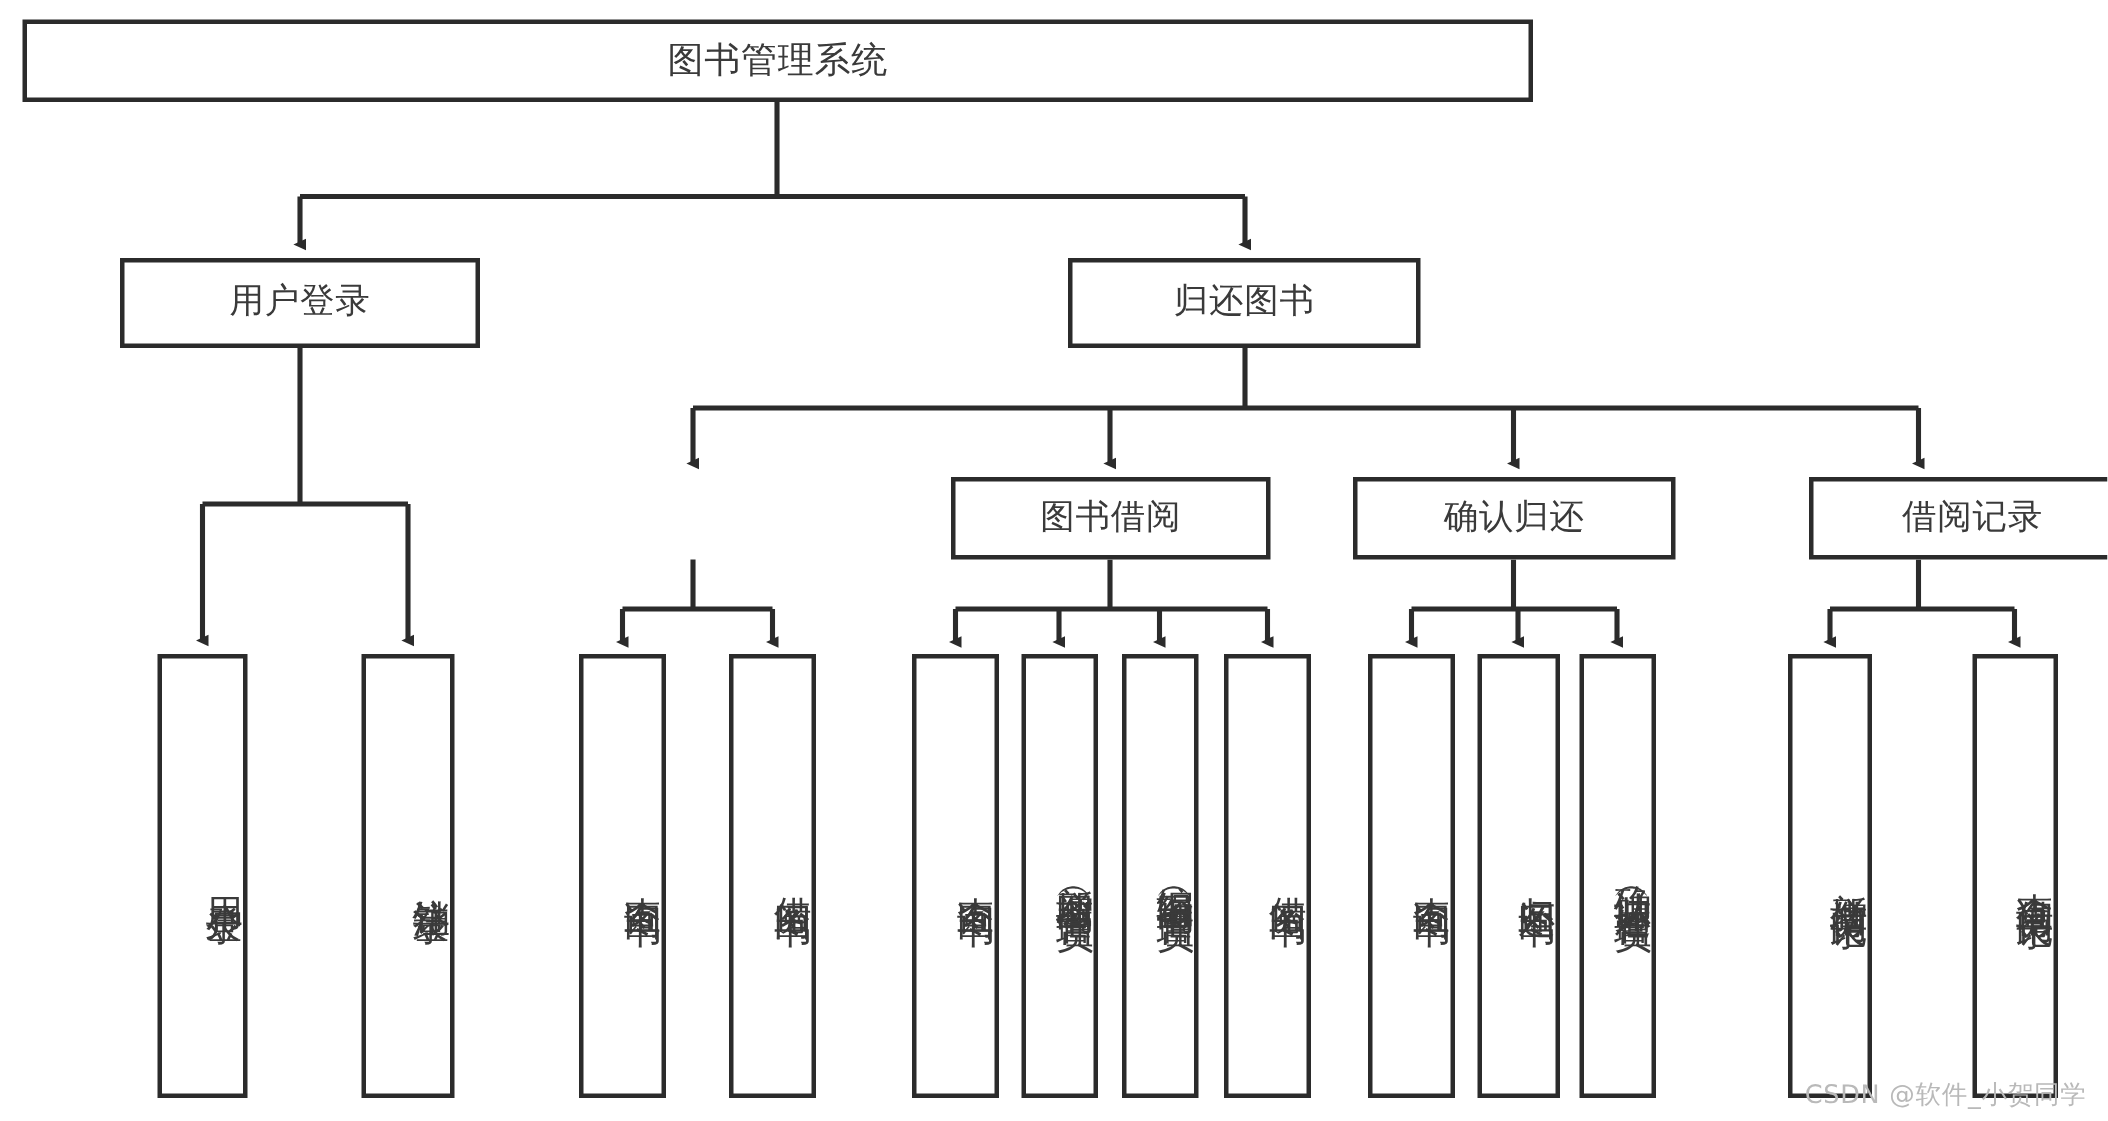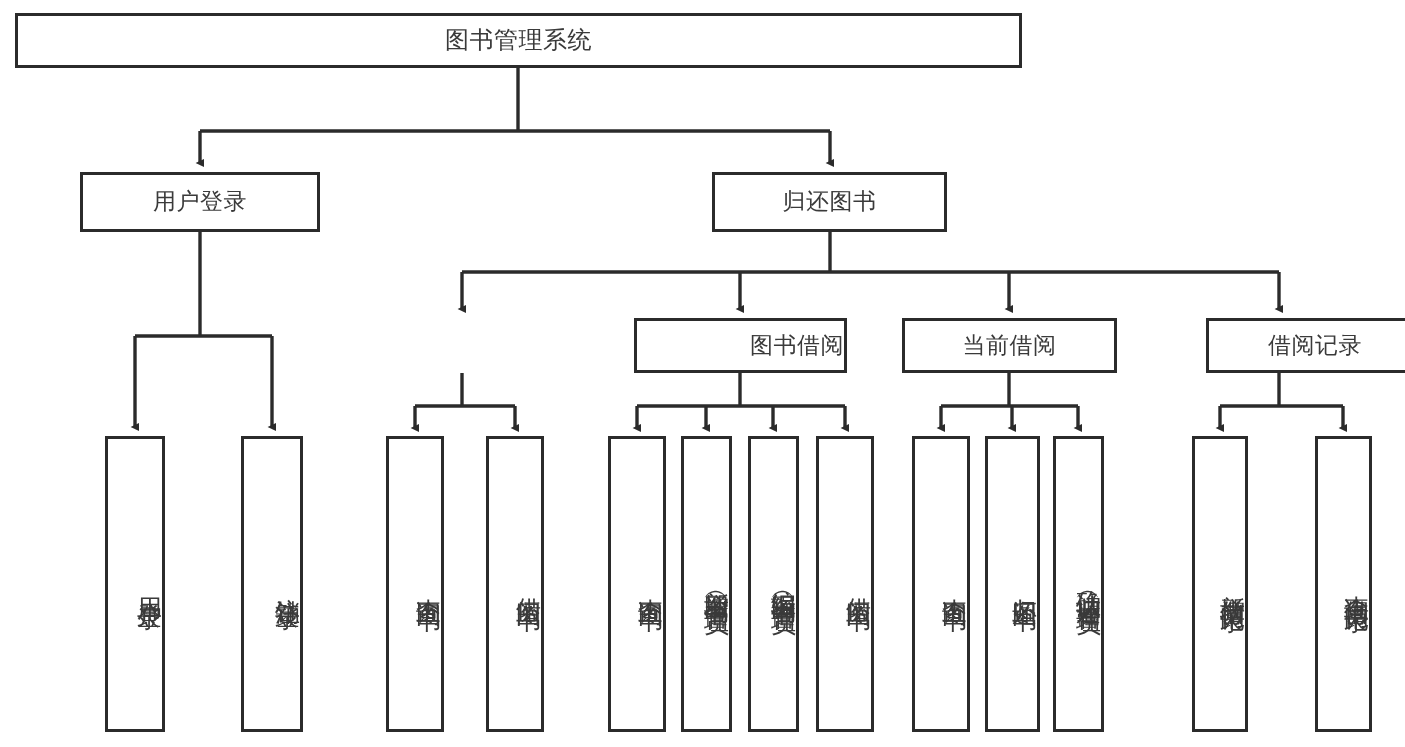--- a/index.html
+++ b/index.html
@@ -145,25 +145,25 @@
     <span>图书管理系统</span>
   </div>
 
   <div class="node node-h" style="left:80px; top:172px; width:240px; height:60px;">
     <span>用户登录</span>
   </div>
   <div class="node node-h" style="left:712px; top:172px; width:235px; height:60px;">
     <span>归还图书</span>
   </div>
 
-  <div class="node node-h" style="left:634px; top:318px; width:213px; height:55px;justify-content:flex-end;">
+  <div class="node node-h" style="left:634px; top:318px; width:213px; height:55px;">
     <span>图书借阅</span>
   </div>
   <div class="node node-h" style="left:902px; top:318px; width:215px; height:55px;">
-    <span>当前借阅</span>
+    <span>确认归还</span>
   </div>
   <div class="node node-h" style="left:1170px; top:318px; width:218px; height:55px;margin-left:36px;">
     <span>借阅记录</span>
   </div>
 
   <div class="node node-v" style="left:105px; top:436px; width:60px; height:296px;">
     <span>用户登录</span>
   </div>
   <div class="node node-v" style="left:241px; top:436px; width:62px; height:296px;">
     <span>注销登录</span>
@@ -199,14 +199,15 @@
     <span>确认归还（管理员）</span>
   </div>
 
   <div class="node node-v" style="left:1192px; top:436px; width:56px; height:296px;">
     <span>新增借阅记录</span>
   </div>
   <div class="node node-v" style="left:1315px; top:436px; width:57px; height:296px;">
     <span>查询借阅记录</span>
   </div>
 
+  <div id="watermark">CSDN @软件_小贺同学</div>
 
 </div>
 
 </body></html>

